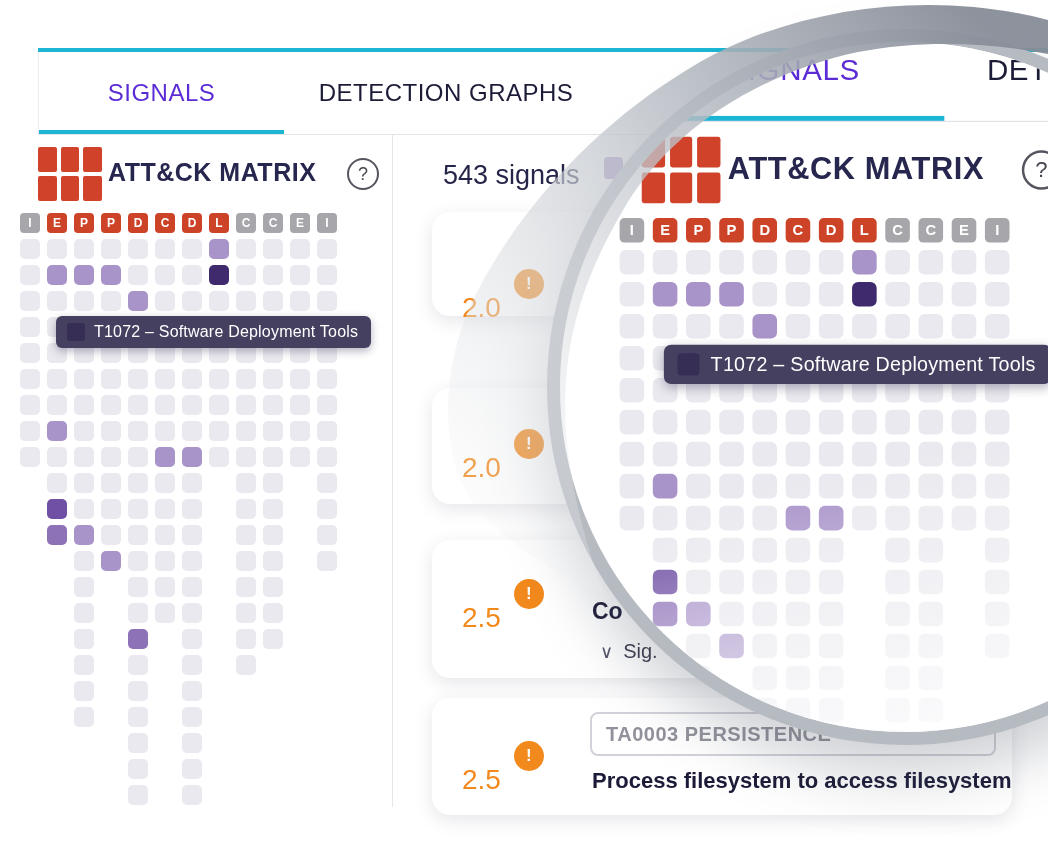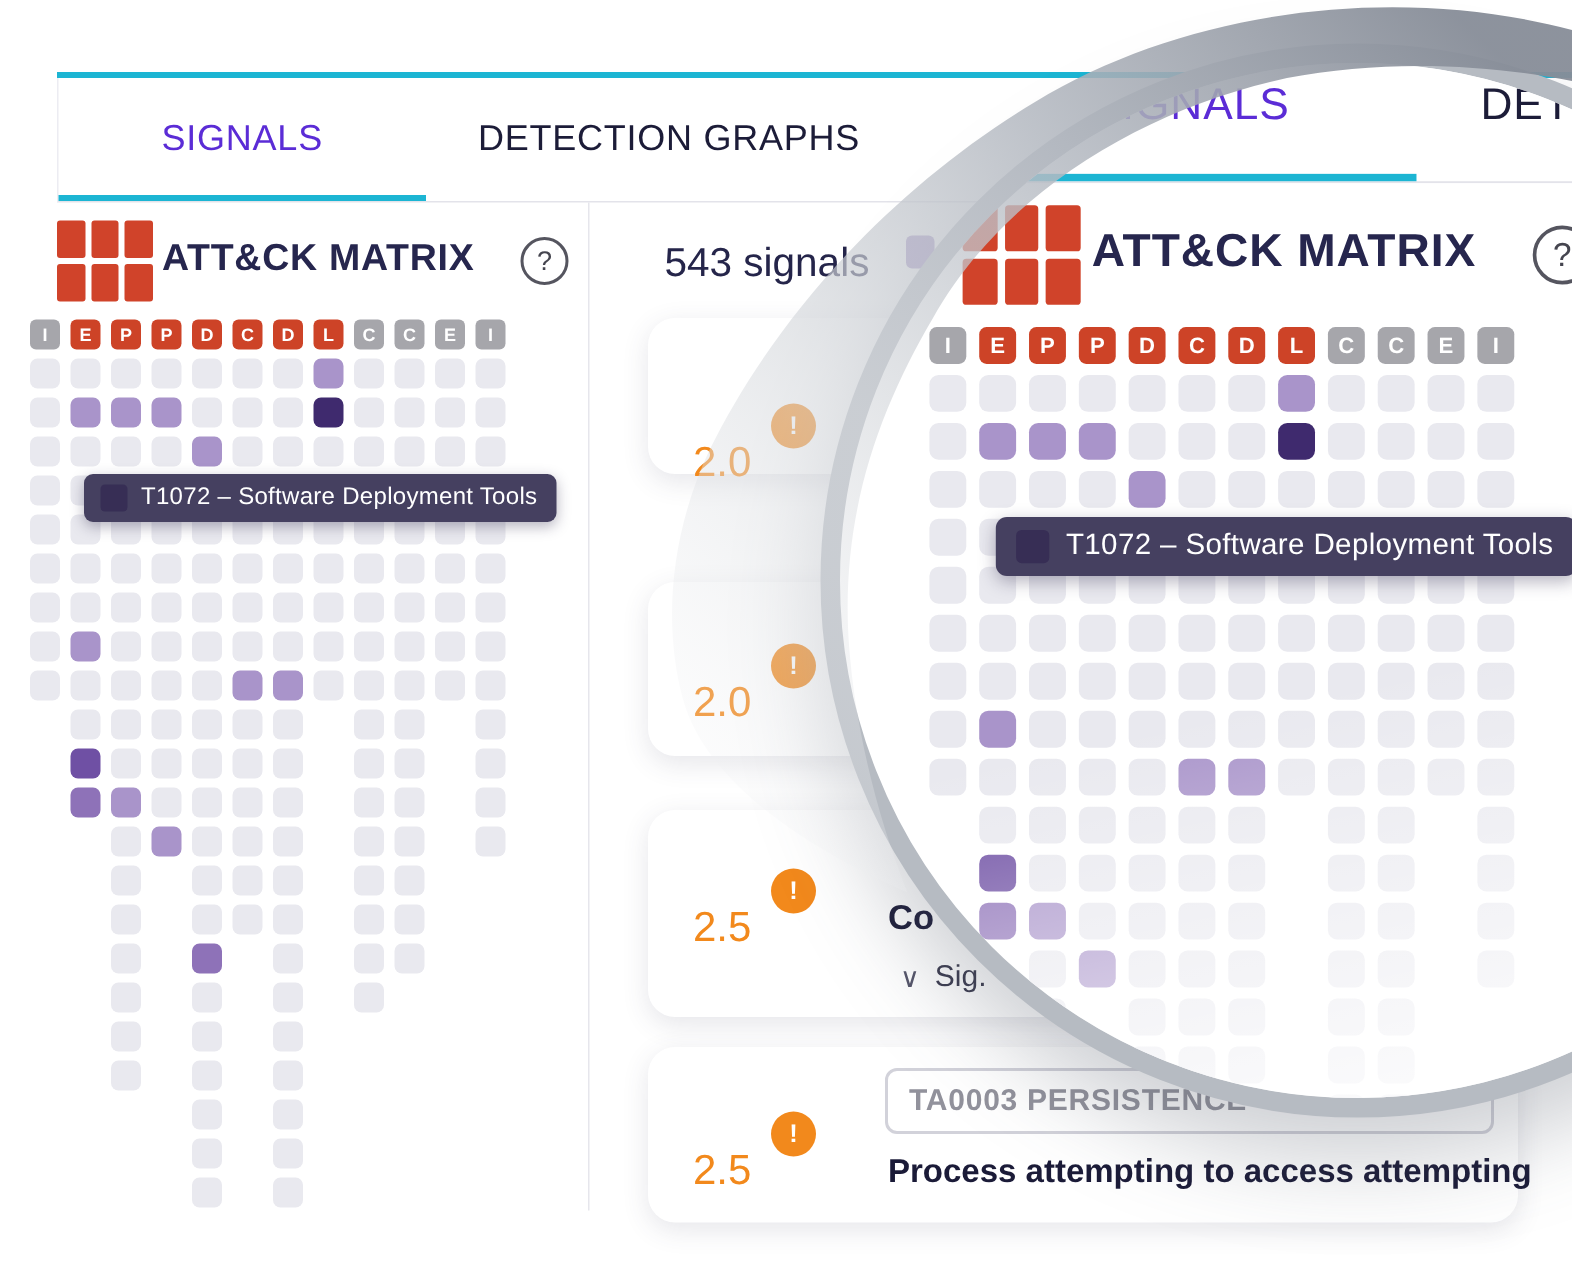--- a/index.html
+++ b/index.html
@@ -329,21 +329,21 @@
         <span class="chev">∨</span>
         <span>Sig.</span>
       </div>
     </div>
     <div class="card card4">
       <div class="score">
         <span class="num">2.5</span>
         <span class="badge">!</span>
       </div>
       <div class="tag">TA0003 PERSISTENCE</div>
-      <div class="desc">Process attempting to access attempting</div>
+      <div class="desc">Process filesystem to access filesystem</div>
     </div>
   </div>
 
   <div class="magnifier">
     <div class="mag-inner" id="magInner">
         <div class="sheet">
 
     <div class="tabbar">
       <div class="tab tab-signals">SIGNALS</div>
       <div class="tab tab-detection">DETECTION GRAPHS</div>

